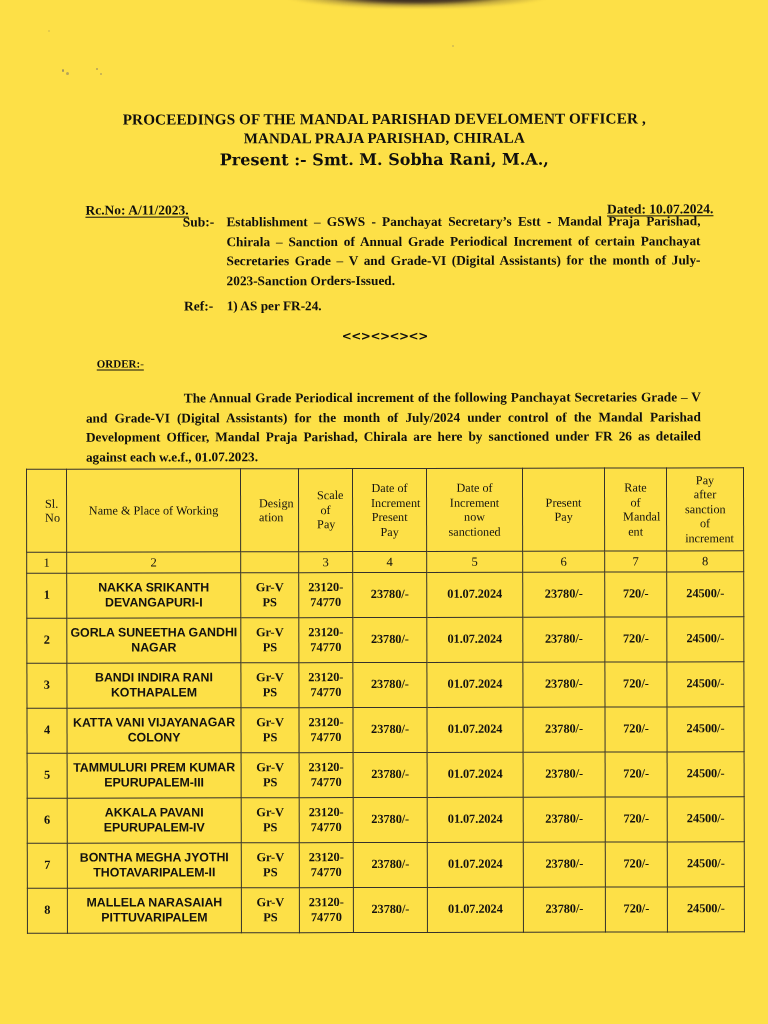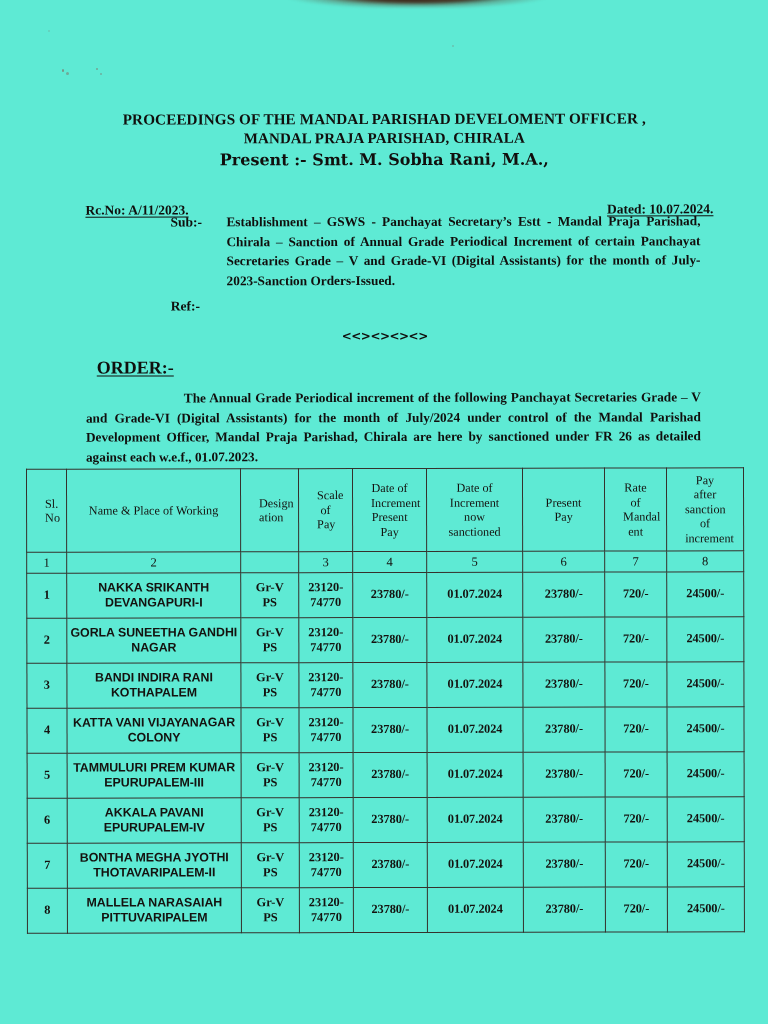--- a/index.html
+++ b/index.html
@@ -14,21 +14,21 @@
     position: relative;
     overflow: hidden;
     font-family: "Liberation Serif", "DejaVu Serif", serif;
     color: #100f0d;
     -webkit-font-smoothing: antialiased;
   }
 
   .page {
     position: absolute;
     inset: 0;
-    background: #5eead4;
+    background: #fde047;
     text-decoration: underline;
   }
 
   
   .scan-smudge {
     position: absolute;
     left: 282px;
     top: -14px;
     width: 270px;
     height: 22px;
@@ -112,20 +112,21 @@
     position: absolute;
     display: flex;
     align-items: flex-start;
   }
   .fieldlab {
     width: 56px;
     flex: 0 0 56px;
     font-size: 13.5px;
     font-weight: 600;
     line-height: 19.5px;
+    text-align: center;
   }
   .fieldbody {
     flex: 1;
     font-size: 13.3px;
     line-height: 19.6px;
     text-align: justify;
     font-weight: 600;
   }
 
   .row-sub { left: 170px; right: 68px; top: 212px; }
@@ -141,21 +142,21 @@
     font-weight: 800;
     letter-spacing: -0.5px;
     font-family: "DejaVu Sans", sans-serif;
   }
 
   
   .order-lab {
     position: absolute;
     left: 96px;
     top: 357px;
-    font-size: 18px;
+    font-size: 11px;
     font-weight: 600;
   }
   .order-lab u {
     text-decoration: underline;
     text-underline-offset: 2px;
   }
   .order-body {
     position: absolute;
     left: 85px;
     right: 68px;
@@ -266,20 +267,21 @@
     </div>
 
     <div class="fieldrow row-sub">
       <div class="fieldlab">Sub:-</div>
       <div class="fieldbody">Establishment – GSWS - Panchayat Secretary’s Estt - Mandal Praja Parishad, Chirala  – Sanction of Annual Grade Periodical Increment of certain Panchayat Secretaries Grade – V and Grade-VI (Digital Assistants) for the month of July-2023-Sanction Orders-Issued.</div>
     </div>
 
     <div class="fieldrow row-ref">
       <div class="fieldlab">Ref:-</div>
       <div class="fieldbody">
+        <div>1) AS per FR-24.</div>
       </div>
     </div>
 
     <div class="sep">&lt;&lt;&gt;&lt;&gt;&lt;&gt;&lt;&gt;</div>
 
     <div class="order-lab">
       <u>ORDER:-</u>
     </div>
     <div class="order-body">The Annual Grade Periodical increment of the following Panchayat Secretaries Grade – V and Grade-VI (Digital Assistants)  for the month of July/2024 under control of the Mandal Parishad Development Officer, Mandal Praja Parishad, Chirala  are here by sanctioned under FR 26 as detailed against each  w.e.f., 01.07.2023.</div>
 

